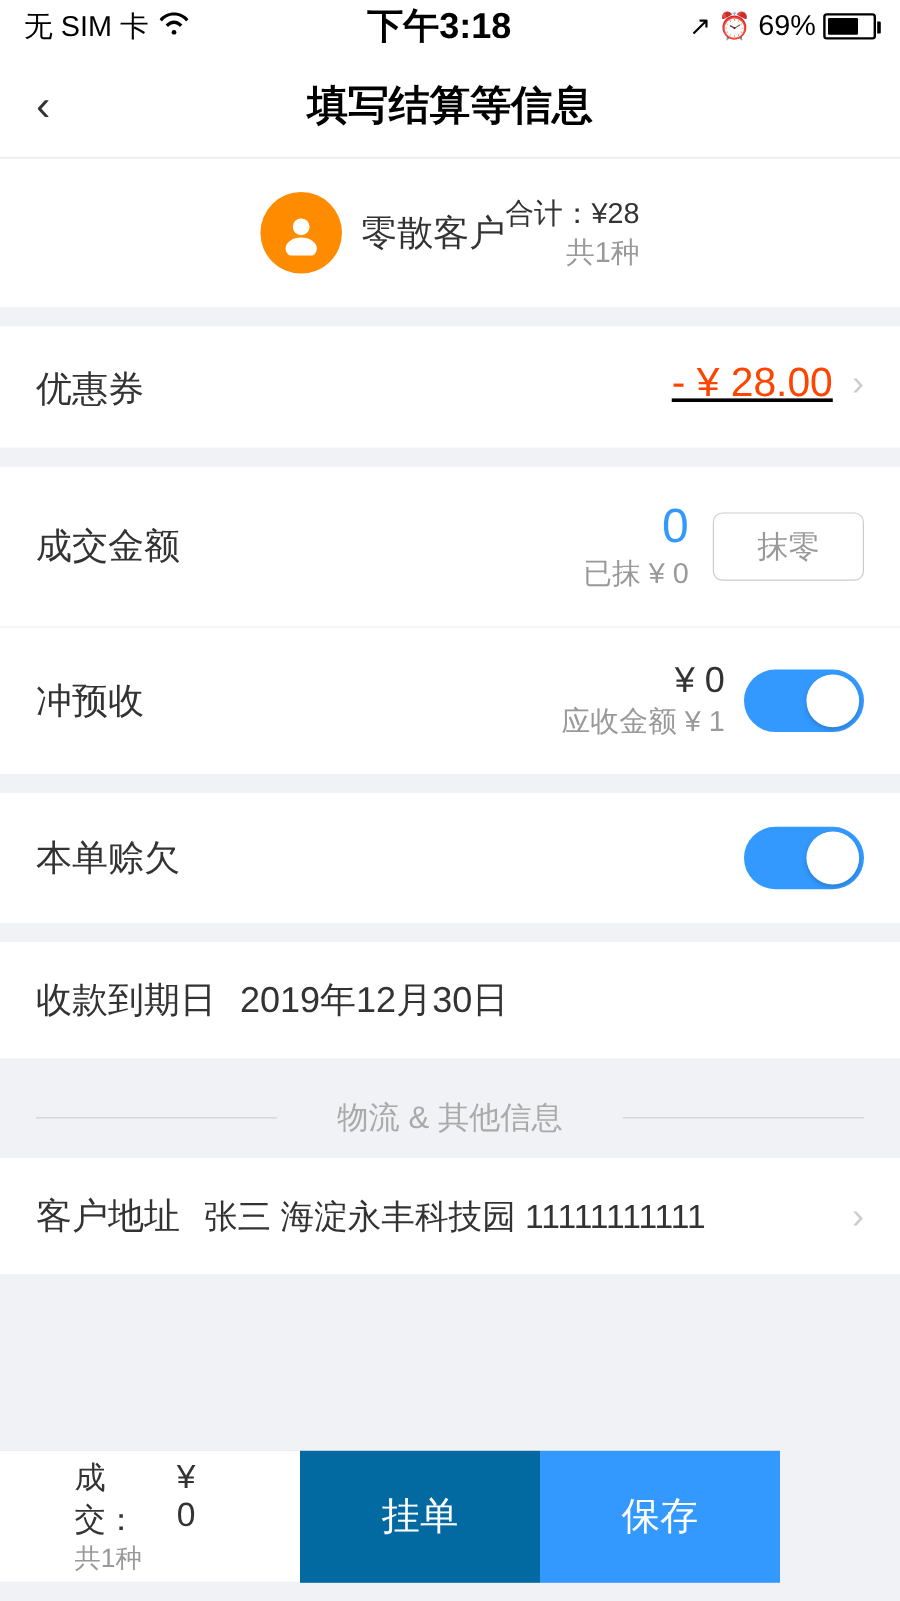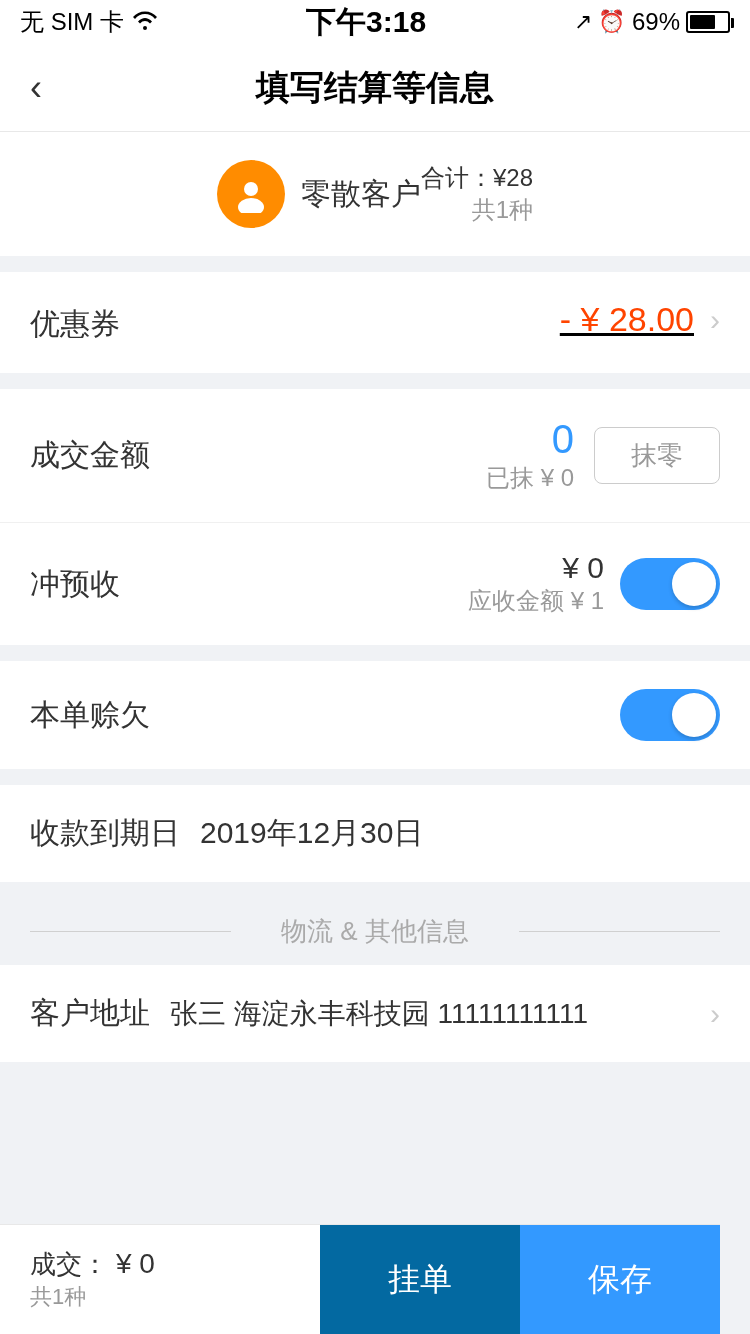--- a/index.html
+++ b/index.html
@@ -339,28 +339,29 @@
       color: #333;
       flex: 1;
     }
 
     
     .spacer { height: 200px; background: #f0f2f5; }
 
     
     .bottom-bar {
       position: fixed;
-      bottom: 0;
+      bottom: 16px;
       left: 0;
-      width: 720px;
+      width: 650px;
       height: 110px;
       background: #fff;
       display: flex;
       align-items: center;
       border-top: 1px solid #e8e8e8;
+      padding-left: 32px;
     }
     .bottom-info {
       flex: 1;
       padding: 0 30px;
     }
     .bottom-deal-label {
       font-size: 26px;
       color: #333;
     }
     .bottom-deal-value {

